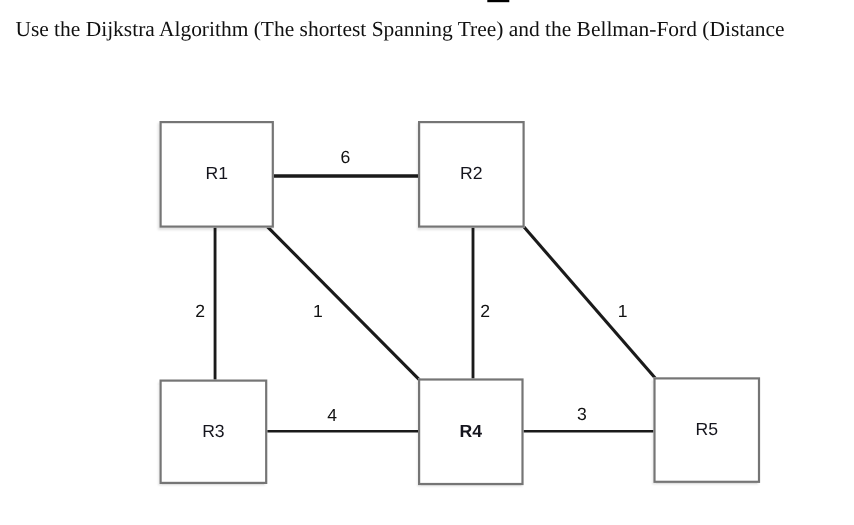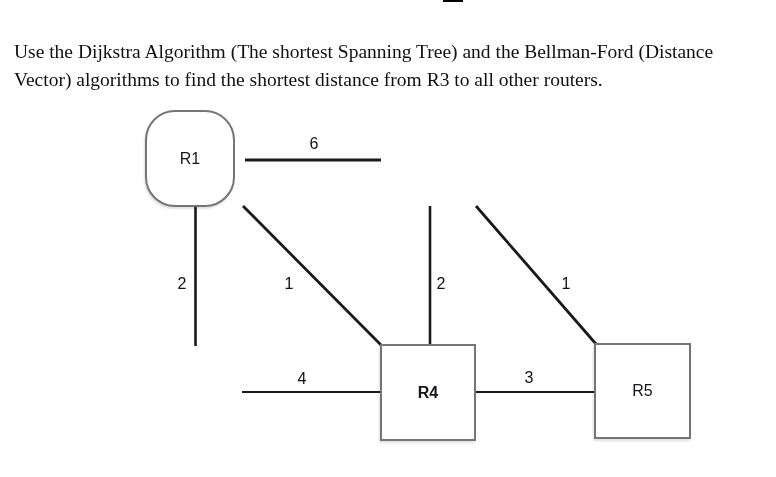--- a/index.html
+++ b/index.html
@@ -21,41 +21,40 @@
     background: #000000;
   }
   .problem-text {
     position: absolute;
     left: 14px;
     top: 14px;
     width: 755px;
     font-size: 19.5px;
     line-height: 28px;
     color: #101010;
-    margin-top: 24px;
   }
   .problem-text .line { display: block; }
 
   .diagram { position: absolute; left: 0; top: 0; width: 776px; height: 477px; }
   .edges-svg { position: absolute; left: 0; top: 0; }
   .edges-svg line { stroke: #1a1a1a; }
 
   .node {
     position: absolute;
     background: #ffffff;
     border: 2px solid #757575;
     box-shadow: -1px 2px 2px rgba(0,0,0,0.12);
     display: flex;
     align-items: center;
     justify-content: center;
     font-family: "Liberation Sans", sans-serif;
     font-size: 16px;
     color: #15151d;
   }
-  .node-r1 { left: 145px; top: 110px; width: 90px; height: 97px; border-radius: 30px; }
+  .node-r1 { left: 145px; top: 110px; width: 104px; height: 97px; }
   .node-r2 { left: 380px; top: 110px; width: 97px;  height: 97px; }
   .node-r3 { left: 145px; top: 345px; width: 98px;  height: 95px; }
   .node-r4 { left: 380px; top: 344px; width: 96px;  height: 97px; font-weight: bold; }
   .node-r5 { left: 594px; top: 343px; width: 97px;  height: 96px; justify-content: center; }
 
   .edge-weight {
     position: absolute;
     transform: translate(-50%, -50%);
     font-family: "Liberation Sans", sans-serif;
     font-size: 16px;
@@ -72,37 +71,42 @@
 </style>
 </head>
 <body>
 
 <div class="page">
 
   <div class="top-fragment"></div>
 
   <div class="problem-text">
     <span class="line">Use the Dijkstra Algorithm (The shortest Spanning Tree) and the Bellman-Ford (Distance</span>
-    <span class="line">Vector) algorithms to find the shortest distance from R3 to all other routers.</span>
   </div>
 
   <div class="diagram">
 
     <svg class="edges-svg" width="776" height="477" viewBox="0 0 776 477">
       <line x1="245" y1="160" x2="381" y2="160" stroke-width="3.2"></line>
       <line x1="195.5" y1="206" x2="195.5" y2="346" stroke-width="2.6"></line>
       <line x1="243" y1="206" x2="382" y2="346" stroke-width="2.8"></line>
       <line x1="430" y1="206" x2="430" y2="345" stroke-width="2.6"></line>
       <line x1="476" y1="206" x2="596" y2="344" stroke-width="2.8"></line>
       <line x1="242" y1="392" x2="381" y2="392" stroke-width="2.2"></line>
       <line x1="475" y1="392" x2="595" y2="392" stroke-width="2.2"></line>
     </svg>
 
     <div class="node node-r1">
       <span>R1</span>
+    </div>
+    <div class="node node-r2">
+      <span>R2</span>
+    </div>
+    <div class="node node-r3">
+      <span>R3</span>
     </div>
     <div class="node node-r4">
       <span>R4</span>
     </div>
     <div class="node node-r5">
       <span>R5</span>
     </div>
 
     <span class="edge-weight w-r1r2">6</span>
     <span class="edge-weight w-r1r3">2</span>

